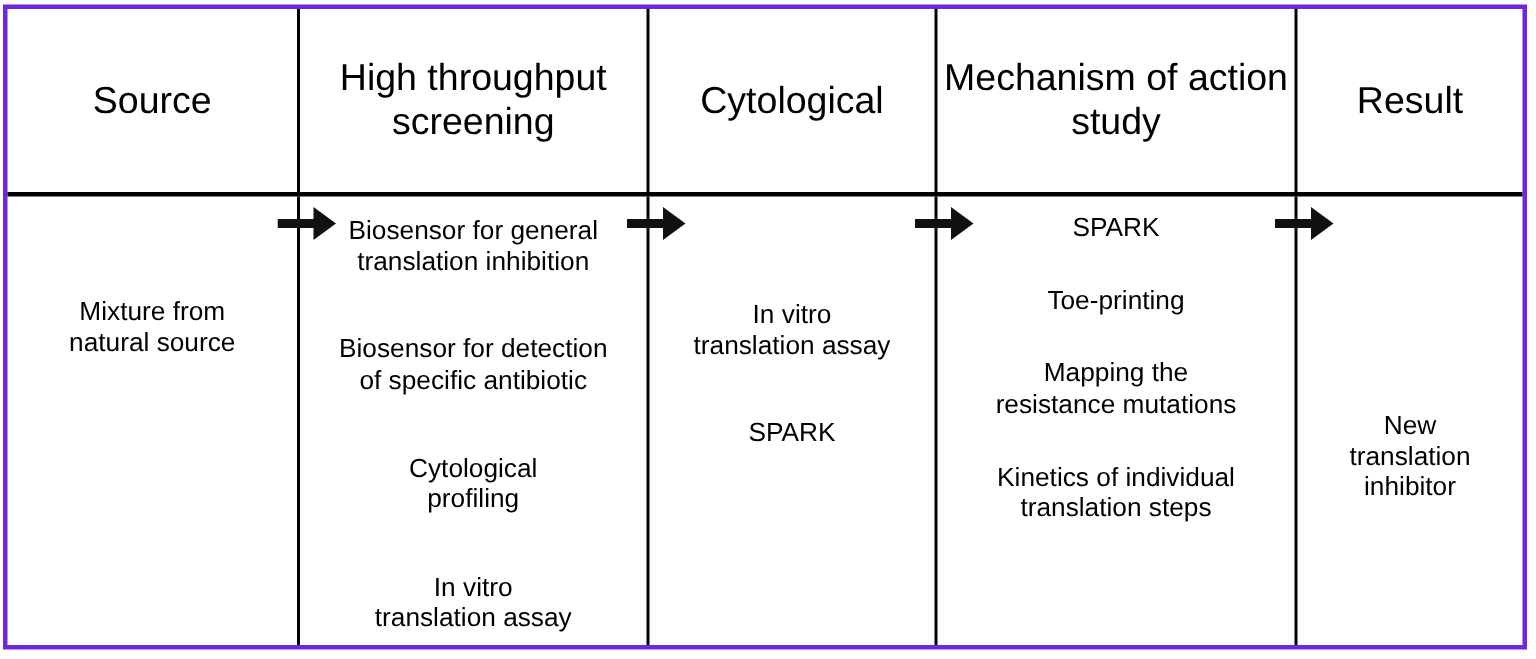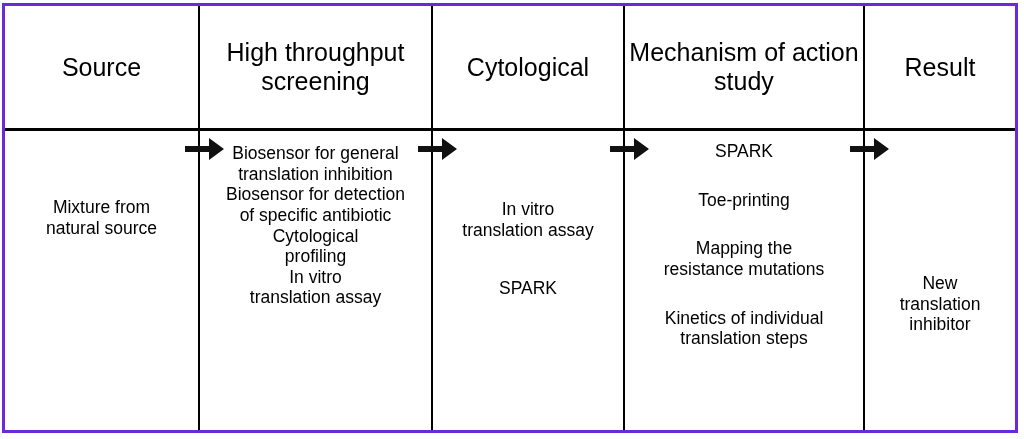--- a/index.html
+++ b/index.html
@@ -87,20 +87,21 @@
 
   
   .col-source .cell-items {
     justify-content: flex-start;
     padding-top: 60px;
     gap: 58px;
   }
   .col-hts .cell-items {
     justify-content: flex-start;
     padding-top: 6px;
+    gap: 38px;
   }
   .col-confirm .cell-items {
     justify-content: flex-start;
     padding-top: 62px;
     gap: 38px;
   }
   .col-moa .cell-items {
     justify-content: flex-start;
     padding-top: 4px;
     gap: 28px;

